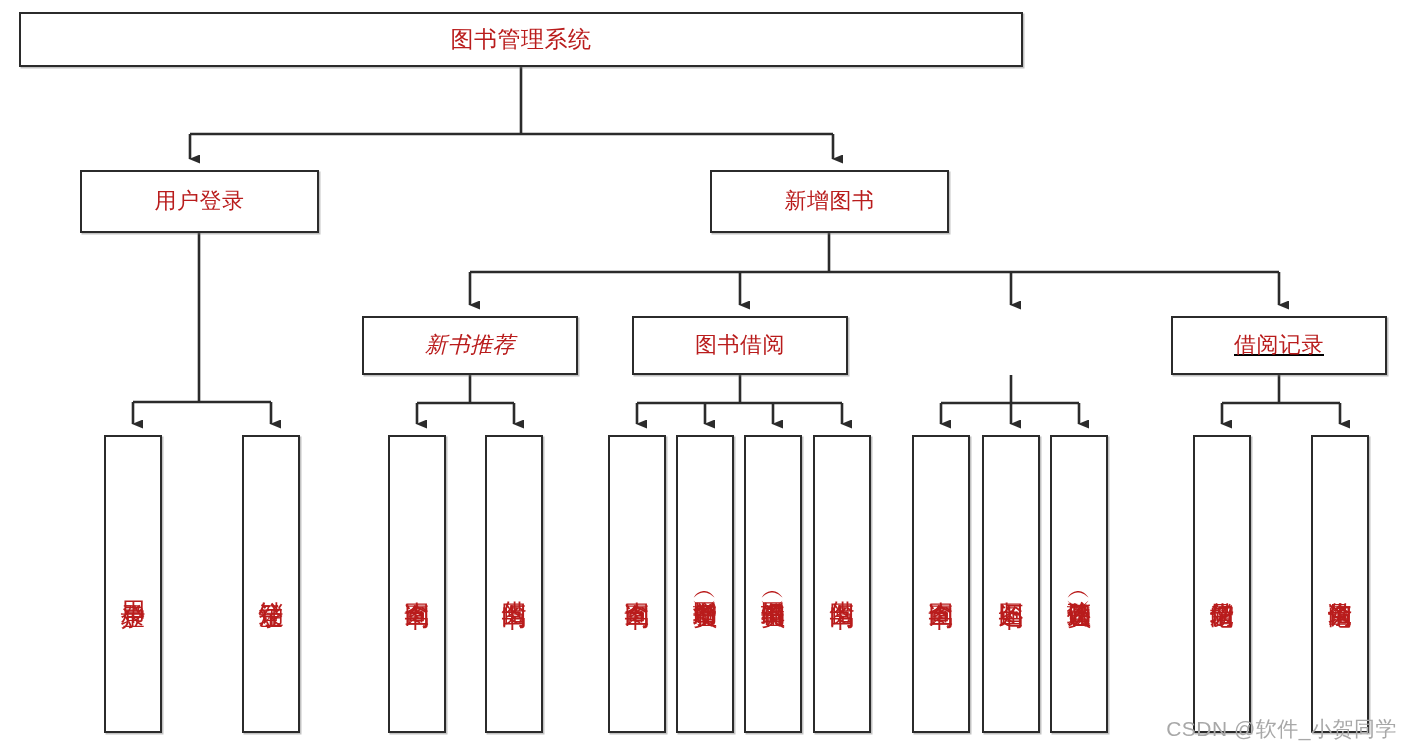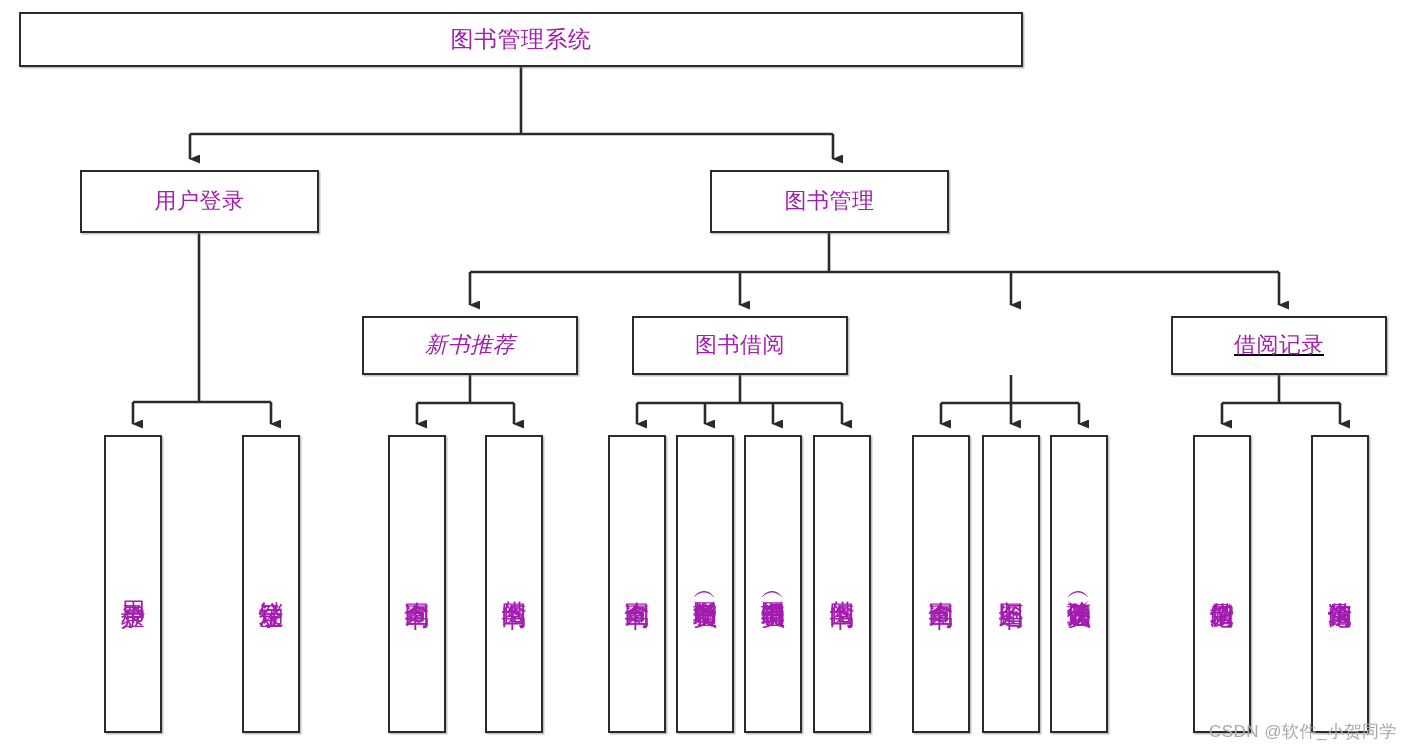--- a/index.html
+++ b/index.html
@@ -31,21 +31,21 @@
     box-sizing: border-box;
     background: #ffffff;
     border: 2.6px solid #2b2b2b;
     display: flex;
     align-items: center;
     justify-content: center;
     z-index: 3;
     box-shadow: 1.5px 1.5px 0 rgba(120,120,120,0.45);
   }
   .node .label {
-    color: #a21caf;
+    color: #b91c1c;
     letter-spacing: 0.5px;
     line-height: 1.1;
     white-space: nowrap;
   }
   
   .node.horiz .label {
     font-size: 22px;
   }
   .node.root .label {
     font-size: 23px;
@@ -66,21 +66,21 @@
     max-height: 100%;
   }
   .node.vert.tall .label {
     font-size: 24px;
     letter-spacing: 0.5px;
   }
   #watermark {
     position: absolute;
     right: 8px;
     bottom: 4px;
-    font-size: 17px;
+    font-size: 21px;
     color: #a8a8a8;
     z-index: 8;
     letter-spacing: 0.5px;
     white-space: nowrap;
   }
 </style>
 </head>
 <body>
 
 <div id="canvas">
@@ -136,21 +136,21 @@
   </svg>
 
   <div class="node horiz root" style="left:19px; top:12px; width:1004px; height:55px;">
     <span class="label">图书管理系统</span>
   </div>
 
   <div class="node horiz" style="left:80px; top:170px; width:239px; height:63px;">
     <span class="label">用户登录</span>
   </div>
   <div class="node horiz" style="left:710px; top:170px; width:239px; height:63px;">
-    <span class="label">图书管理</span>
+    <span class="label">新增图书</span>
   </div>
 
   <div class="node horiz" style="left:362px; top:316px; width:216px; height:59px;font-style:italic;">
     <span class="label">新书推荐</span>
   </div>
   <div class="node horiz" style="left:632px; top:316px; width:216px; height:59px;">
     <span class="label">图书借阅</span>
   </div>
   <div class="node horiz" style="left:1171px; top:316px; width:216px; height:59px;text-decoration:underline;">
     <span class="label">借阅记录</span>

